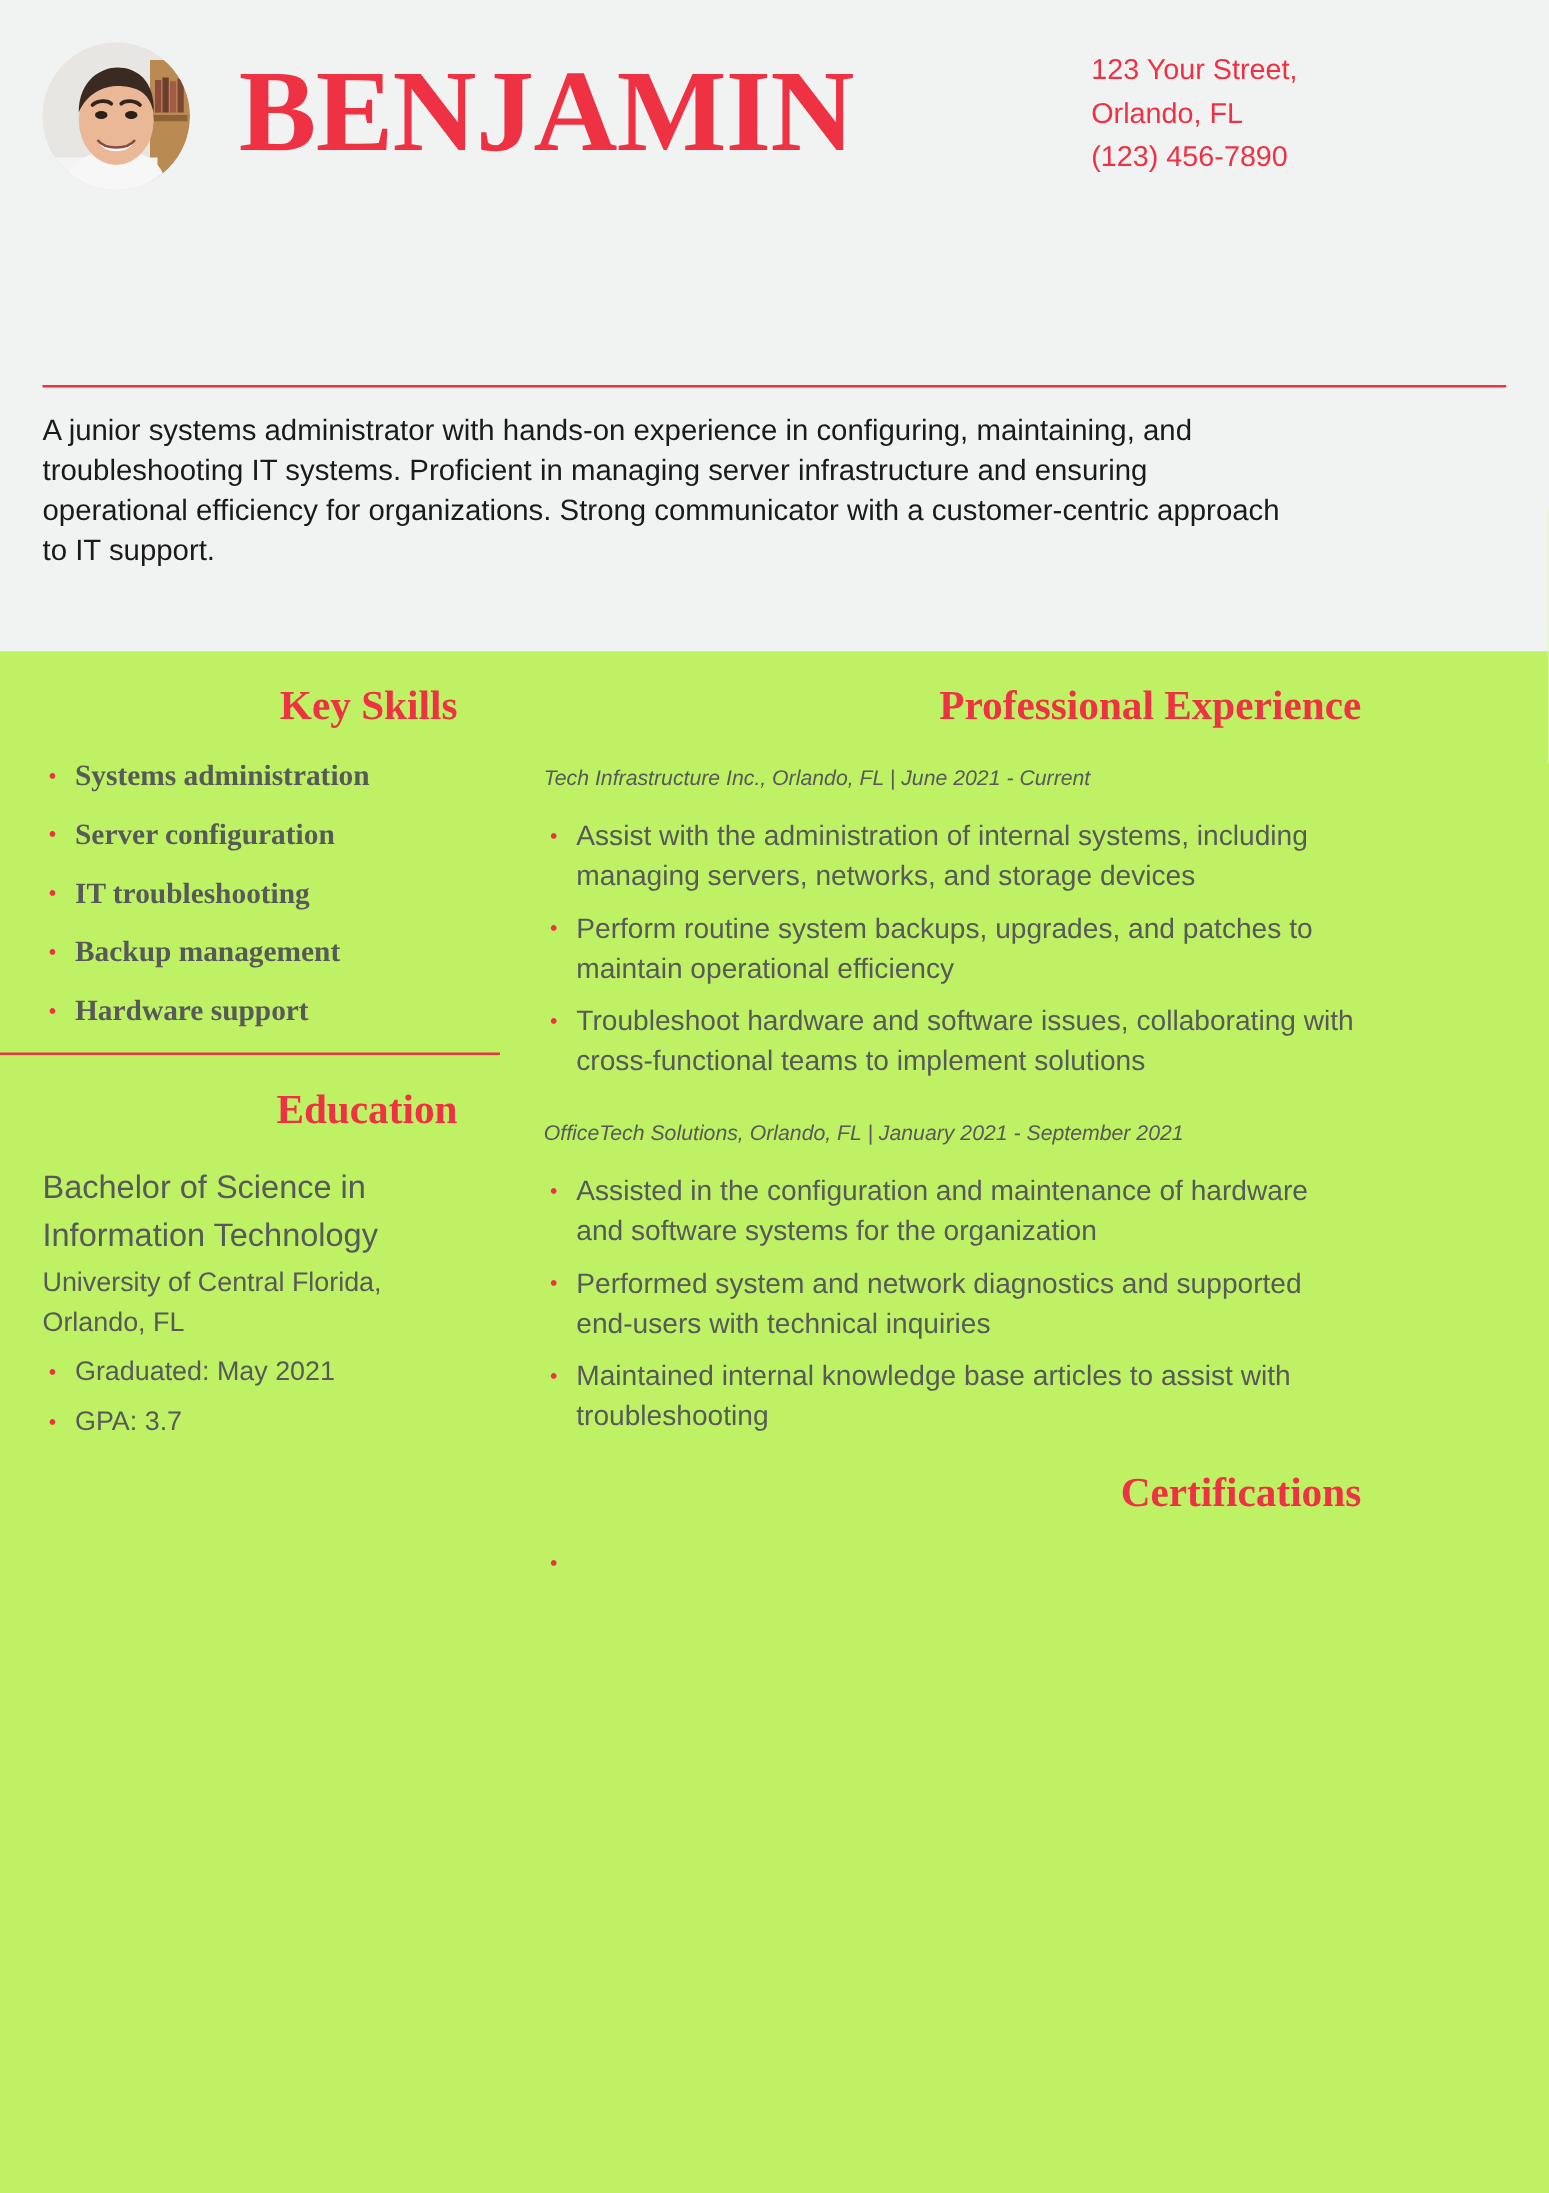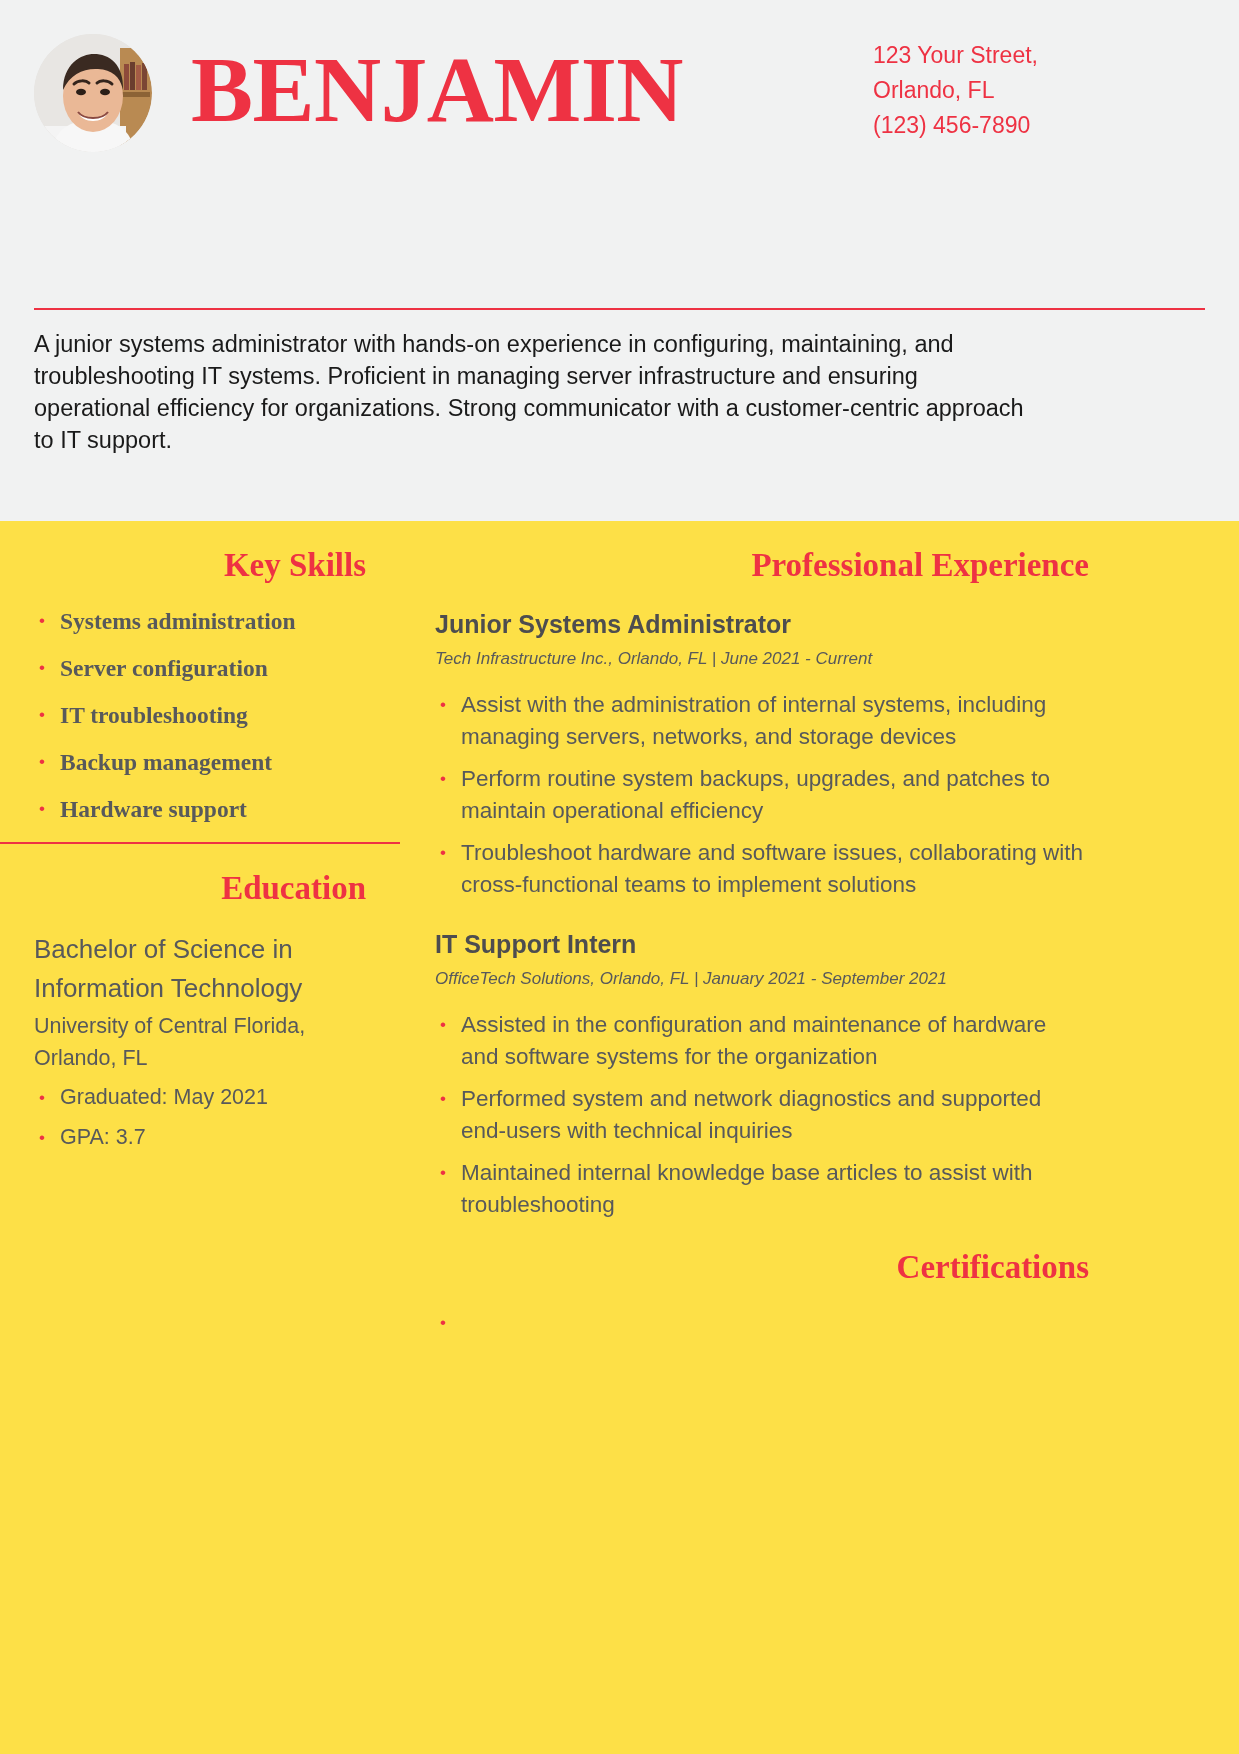--- a/index.html
+++ b/index.html
@@ -6,21 +6,21 @@
   html, body {
     width: 1239px;
     height: 1754px;
     background: #ffffff;
     font-family: "Liberation Sans", sans-serif;
   }
   .page {
     position: relative;
     width: 1239px;
     height: 1754px;
-    background: #fde047;
+    background: #bef264;
     overflow: hidden;
   }
 
   
   .header-band {
     position: relative;
     width: 1239px;
     height: 521px;
     background: #f1f2f2;
     padding: 34px 74px 0 34px;
@@ -311,40 +311,38 @@
           <span class="edu-text">GPA: 3.7</span>
         </li>
       </ul>
     </div>
 
     <div class="col-right">
 
       <div class="sec-head exp">Professional Experience</div>
 
       <div class="job">
-        <div class="job-title">Junior Systems Administrator</div>
         <div class="job-meta">Tech Infrastructure Inc., Orlando, FL | June 2021 - Current</div>
         <ul class="job-bullets">
           <li class="job-item">
             <span class="bullet">•</span>
             <span class="job-text">Assist with the administration of internal systems, including managing servers, networks, and storage devices</span>
           </li>
           <li class="job-item">
             <span class="bullet">•</span>
             <span class="job-text">Perform routine system backups, upgrades, and patches to maintain operational efficiency</span>
           </li>
           <li class="job-item">
             <span class="bullet">•</span>
             <span class="job-text">Troubleshoot hardware and software issues, collaborating with cross-functional teams to implement solutions</span>
           </li>
         </ul>
       </div>
 
       <div class="job">
-        <div class="job-title">IT Support Intern</div>
         <div class="job-meta">OfficeTech Solutions, Orlando, FL | January 2021 - September 2021</div>
         <ul class="job-bullets">
           <li class="job-item">
             <span class="bullet">•</span>
             <span class="job-text">Assisted in the configuration and maintenance of hardware and software systems for the organization</span>
           </li>
           <li class="job-item">
             <span class="bullet">•</span>
             <span class="job-text">Performed system and network diagnostics and supported end-users with technical inquiries</span>
           </li>

